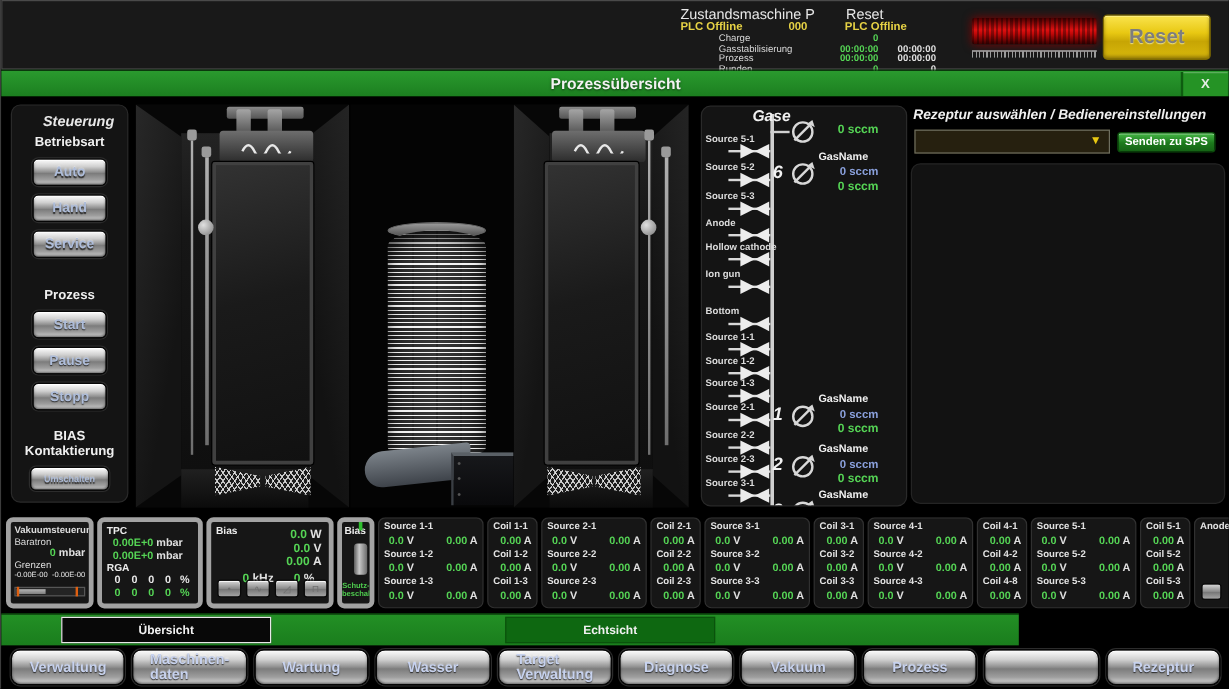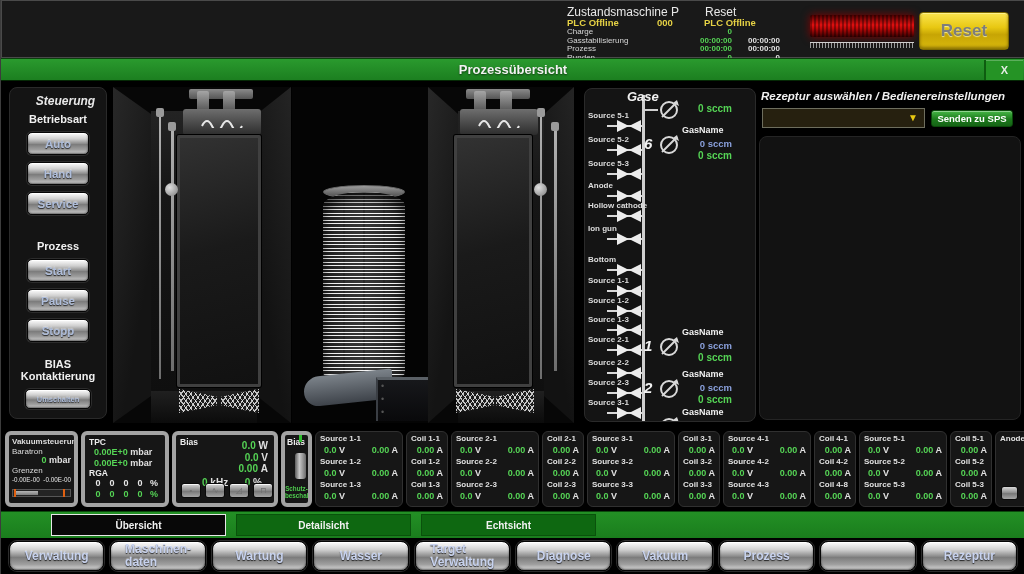--- a/index.html
+++ b/index.html
@@ -5,21 +5,21 @@
   html,body{margin:0;padding:0;background:#000;}
   *{box-sizing:border-box;}
   body{font-family:"Liberation Sans","DejaVu Sans",sans-serif;}
   #screen{position:relative;width:1024px;height:574px;background:#000;overflow:hidden;border-left:1px solid #3c3c3c;}
 
   
   #topbar{position:absolute;left:0;top:0;width:1024px;height:58px;background:#191919;border:1px solid #4a4a4a;}
   .ts{position:absolute;white-space:nowrap;}
   .ts-title{font-size:12px;font-weight:normal;color:#e8e8e8;}
   .ts-yellow{font-size:9.5px;font-weight:bold;color:#e6d245;}
-  .ts-label{font-size:8px;color:#d8d8d8;}
+  .ts-label{font-size:8px;color:#d8d8d8;margin-left:32px;}
   .ts-green{font-size:8px;font-weight:bold;color:#55d455;text-align:right;}
   .ts-white{font-size:8px;font-weight:bold;color:#e0e0e0;text-align:right;}
   #led-red{position:absolute;left:808px;top:14px;width:104px;height:22px;border-radius:2px;
     background:repeating-linear-gradient(90deg,rgba(0,0,0,.35) 0 2px,rgba(0,0,0,0) 2px 4px),
       linear-gradient(180deg,#4a0000,#e01010 45%,#c00808 60%,#380000);
     box-shadow:0 0 8px rgba(140,0,0,.9);}
   #led-zig{position:absolute;left:808px;top:41px;width:104px;height:6px;border-top:1px solid #cfcfcf;
     background:repeating-linear-gradient(90deg,#9a9a9a 0 1px,rgba(0,0,0,0) 1px 3px);}
   #reset-btn{position:absolute;left:917px;top:11px;width:90px;height:38px;border-radius:4px;cursor:pointer;
     background:linear-gradient(180deg,#fae44e 0%,#e8c812 40%,#c7a504 60%,#d9b90d 100%);
@@ -171,21 +171,21 @@
   #power-row{position:absolute;left:314px;top:3px;width:710px;height:76px;display:flex;gap:3px;overflow:hidden;}
   .pp{background:#161616;border:1px solid #303030;border-radius:6px;flex:0 0 auto;padding:2px 0;position:relative;}
   .pp-source{width:88px;} .pp-coil{width:42px;} .pp-anode{width:40px;}
   .pch-name{font-size:8px;font-weight:bold;color:#e2e2e2;padding-left:4px;line-height:10px;white-space:nowrap;}
   .pch-vals{display:flex;justify-content:space-between;padding:0 4px 0 8px;font-size:9px;line-height:13px;white-space:nowrap;}
   .pch-vals.single{justify-content:flex-end;}
   .anode-btn{position:absolute;left:5px;bottom:6px;width:17px;height:14px;border-radius:3px;
     background:linear-gradient(180deg,#d8d8d8,#8a8a8a 50%,#777 55%,#a5a5a5);border:1px solid #0a0a0a;cursor:pointer;}
 
   
-  #tabbar{position:absolute;left:0;top:511px;width:1024px;height:27px;
+  #tabbar{position:absolute;left:0;top:511px;width:848px;height:27px;
     background:linear-gradient(180deg,#239025,#1a7d1d);border-top:1px solid #0a4a0c;}
   .tab{position:absolute;top:2px;height:22px;width:175px;text-align:center;line-height:22px;
     font-size:10px;font-weight:bold;color:#f2f2f2;cursor:pointer;background:#0e6811;border:1px solid #0a520c;}
   .tab.active{background:#080808;border:1px solid #e8e8e8;}
 
   
   #navbar{position:absolute;left:0;top:538px;width:1024px;height:36px;background:#000;
     display:flex;gap:6px;align-items:center;padding:0 8px;}
   .nav-btn{flex:1 1 0;height:30px;border-radius:8px;font-size:12px;line-height:1.05;white-space:pre-line;
     color:#c7d2ee;}
@@ -637,21 +637,20 @@
         </div>
         <div class="pp pp-anode">
           <div class="pch-name">Anode</div>
           <div class="anode-btn"></div>
         </div>
       </div>
   </div>
 
   <div id="tabbar">
       <div class="tab active" style="left: 50px;">Übersicht</div>
-      <div class="tab" style="left: 235px;">Detailsicht</div>
       <div class="tab" style="left: 420px;">Echtsicht</div>
     </div>
 
   <div id="navbar">
       <div class="btn3d nav-btn">Verwaltung</div>
       <div class="btn3d nav-btn">Maschinen-
 daten</div>
       <div class="btn3d nav-btn">Wartung</div>
       <div class="btn3d nav-btn">Wasser</div>
       <div class="btn3d nav-btn">Target

